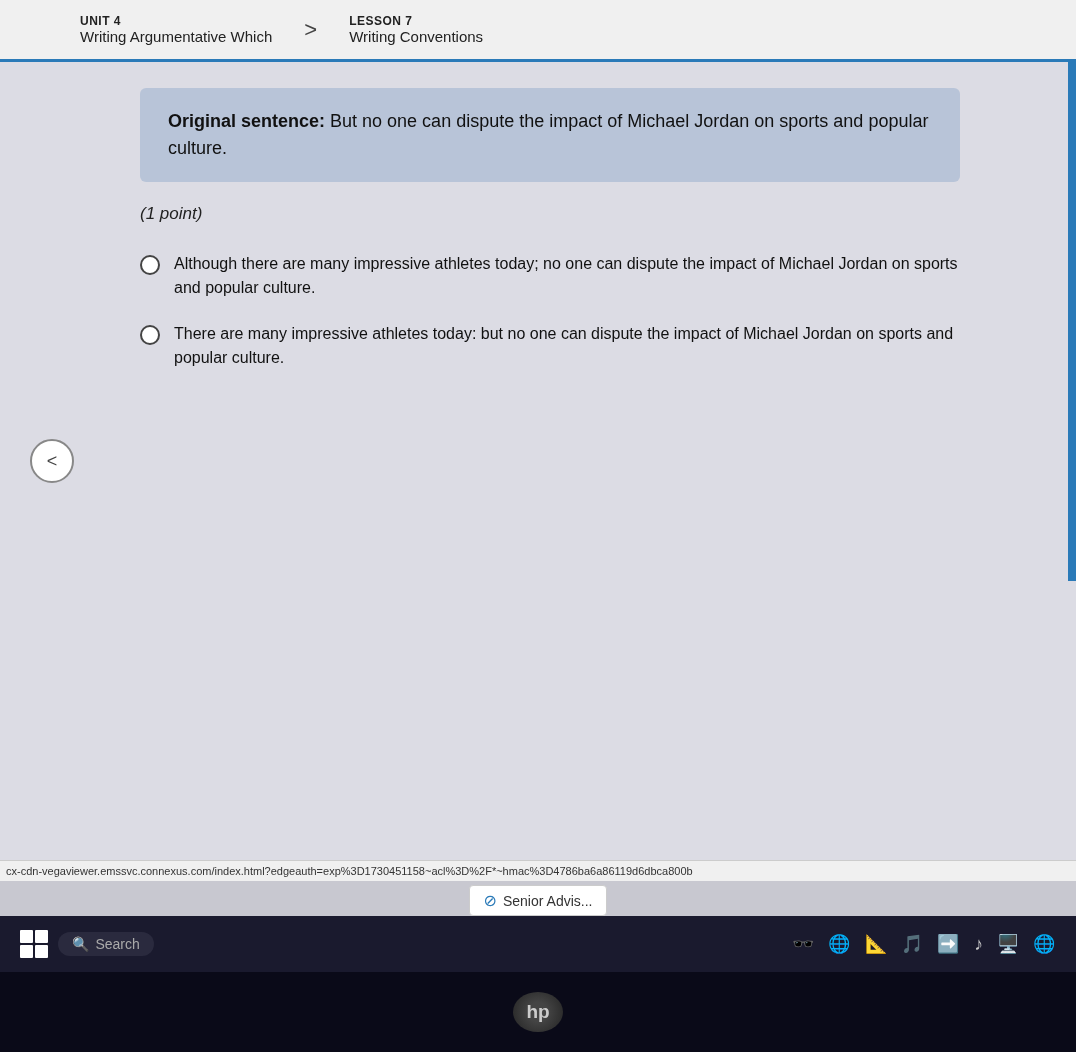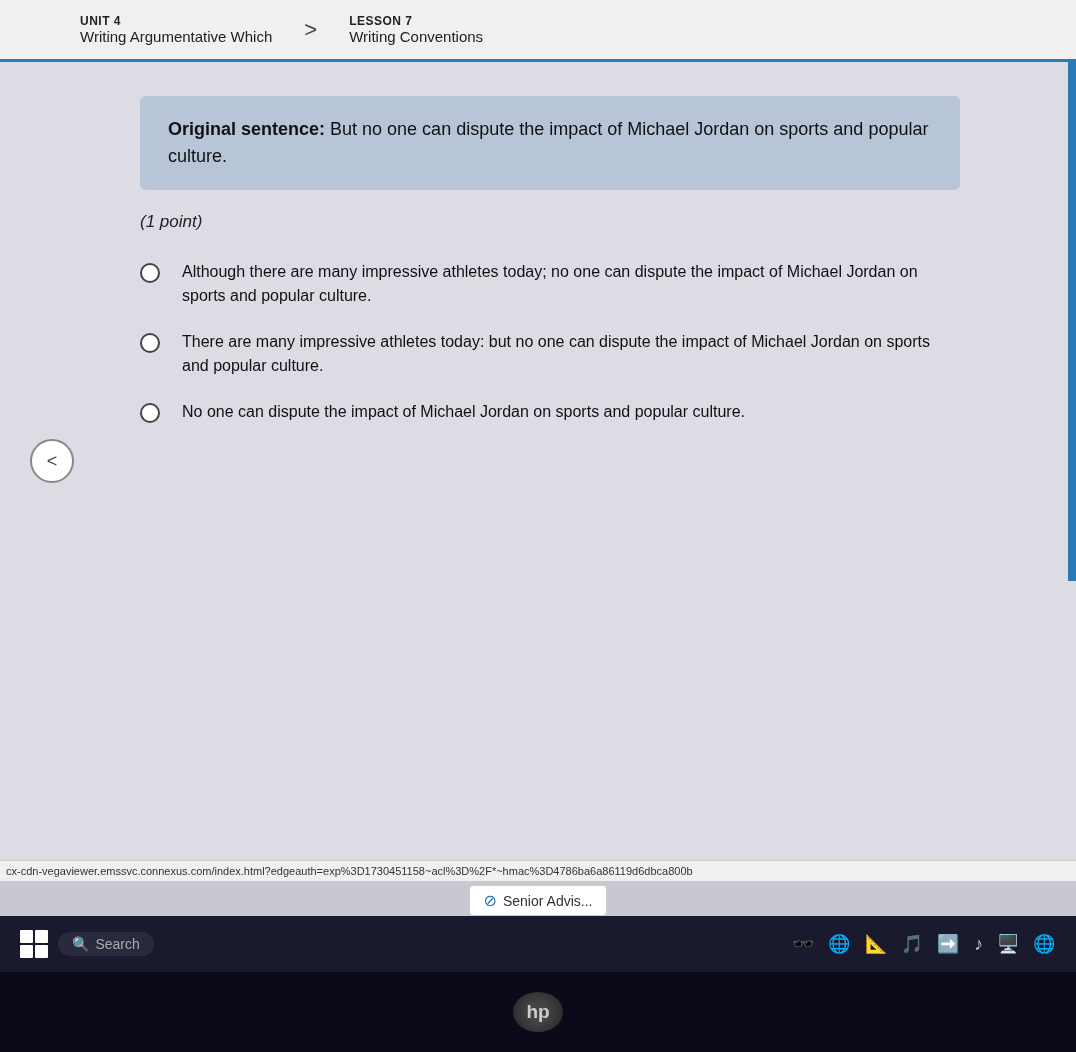--- a/index.html
+++ b/index.html
@@ -95,21 +95,21 @@
       width: 8px;
       height: 65%;
       background: #2a7ab8;
     }
 
     
     .original-sentence-box {
       background: #b8c4d8;
       border-radius: 6px;
       padding: 20px 28px;
-      margin-top: 34px;
+      margin-top: 26px;
       margin-bottom: 22px;
       max-width: 820px;
     }
 
     .original-sentence-text {
       font-size: 18px;
       color: #111;
       line-height: 1.5;
     }
 
@@ -137,21 +137,21 @@
     .answer-options {
       display: flex;
       flex-direction: column;
       gap: 22px;
       max-width: 820px;
     }
 
     .answer-option {
       display: flex;
       align-items: flex-start;
-      gap: 22px;
+      gap: 14px;
     }
 
     .radio-circle {
       width: 20px;
       height: 20px;
       border-radius: 50%;
       border: 2px solid #444;
       background: white;
       flex-shrink: 0;
       margin-top: 3px;
@@ -307,24 +307,20 @@
 
     <div class="answer-options">
       <div class="answer-option">
         <div class="radio-circle"></div>
         <span class="option-text">Although there are many impressive athletes today; no one can dispute the impact of Michael Jordan on sports and popular culture.</span>
       </div>
       <div class="answer-option">
         <div class="radio-circle"></div>
         <span class="option-text">There are many impressive athletes today: but no one can dispute the impact of Michael Jordan on sports and popular culture.</span>
       </div>
-      <div class="answer-option">
-        <div class="radio-circle"></div>
-        <span class="option-text">No one can dispute the impact of Michael Jordan on sports and popular culture.</span>
-      </div>
     </div>
   </div>
 
   <div class="url-bar">
     <span>cx-cdn-vegaviewer.emssvc.connexus.com/index.html?edgeauth=exp%3D1730451158~acl%3D%2F*~hmac%3D4786ba6a86119d6dbca800b</span>
   </div>
 
   <div class="senior-advisor-container">
     <div class="senior-advisor-badge">
       <span class="check-icon">⊘</span>

